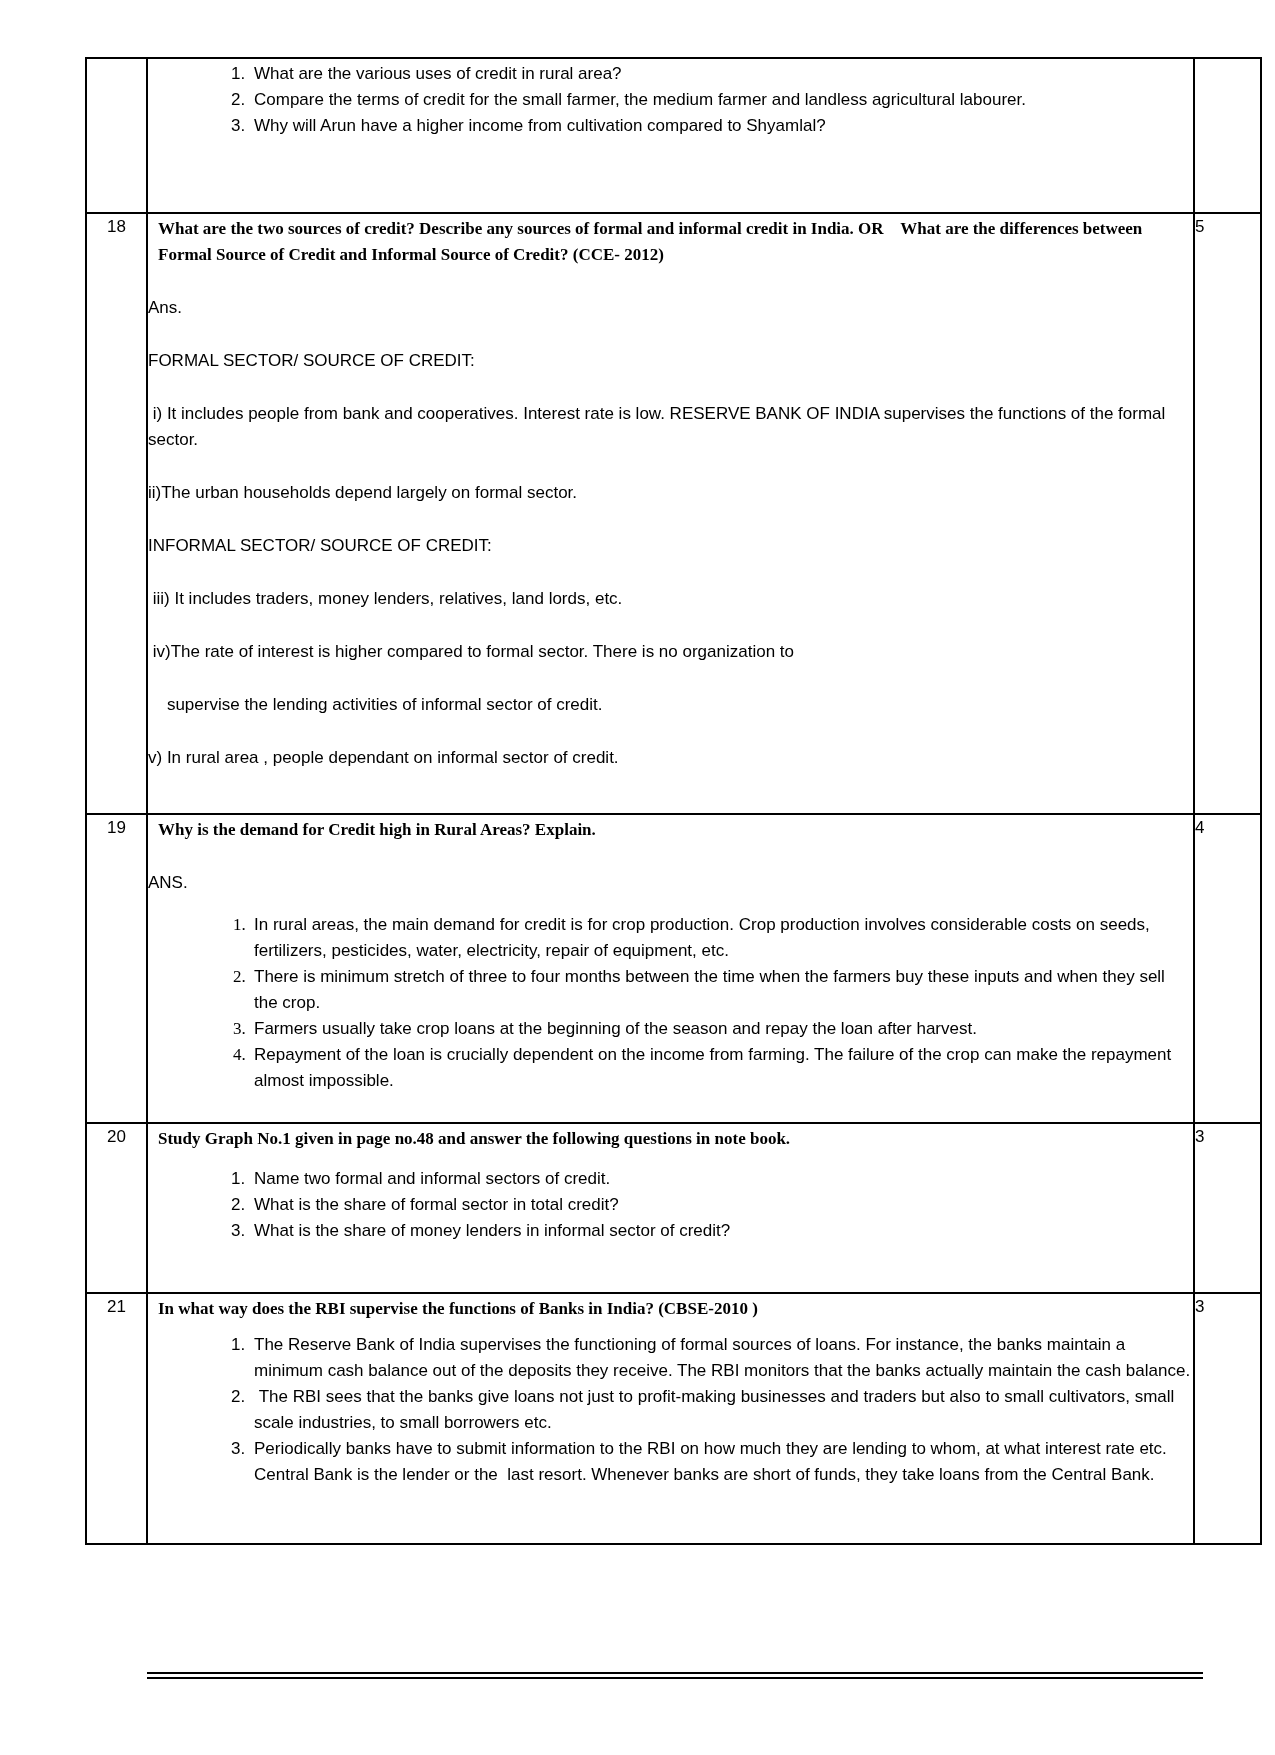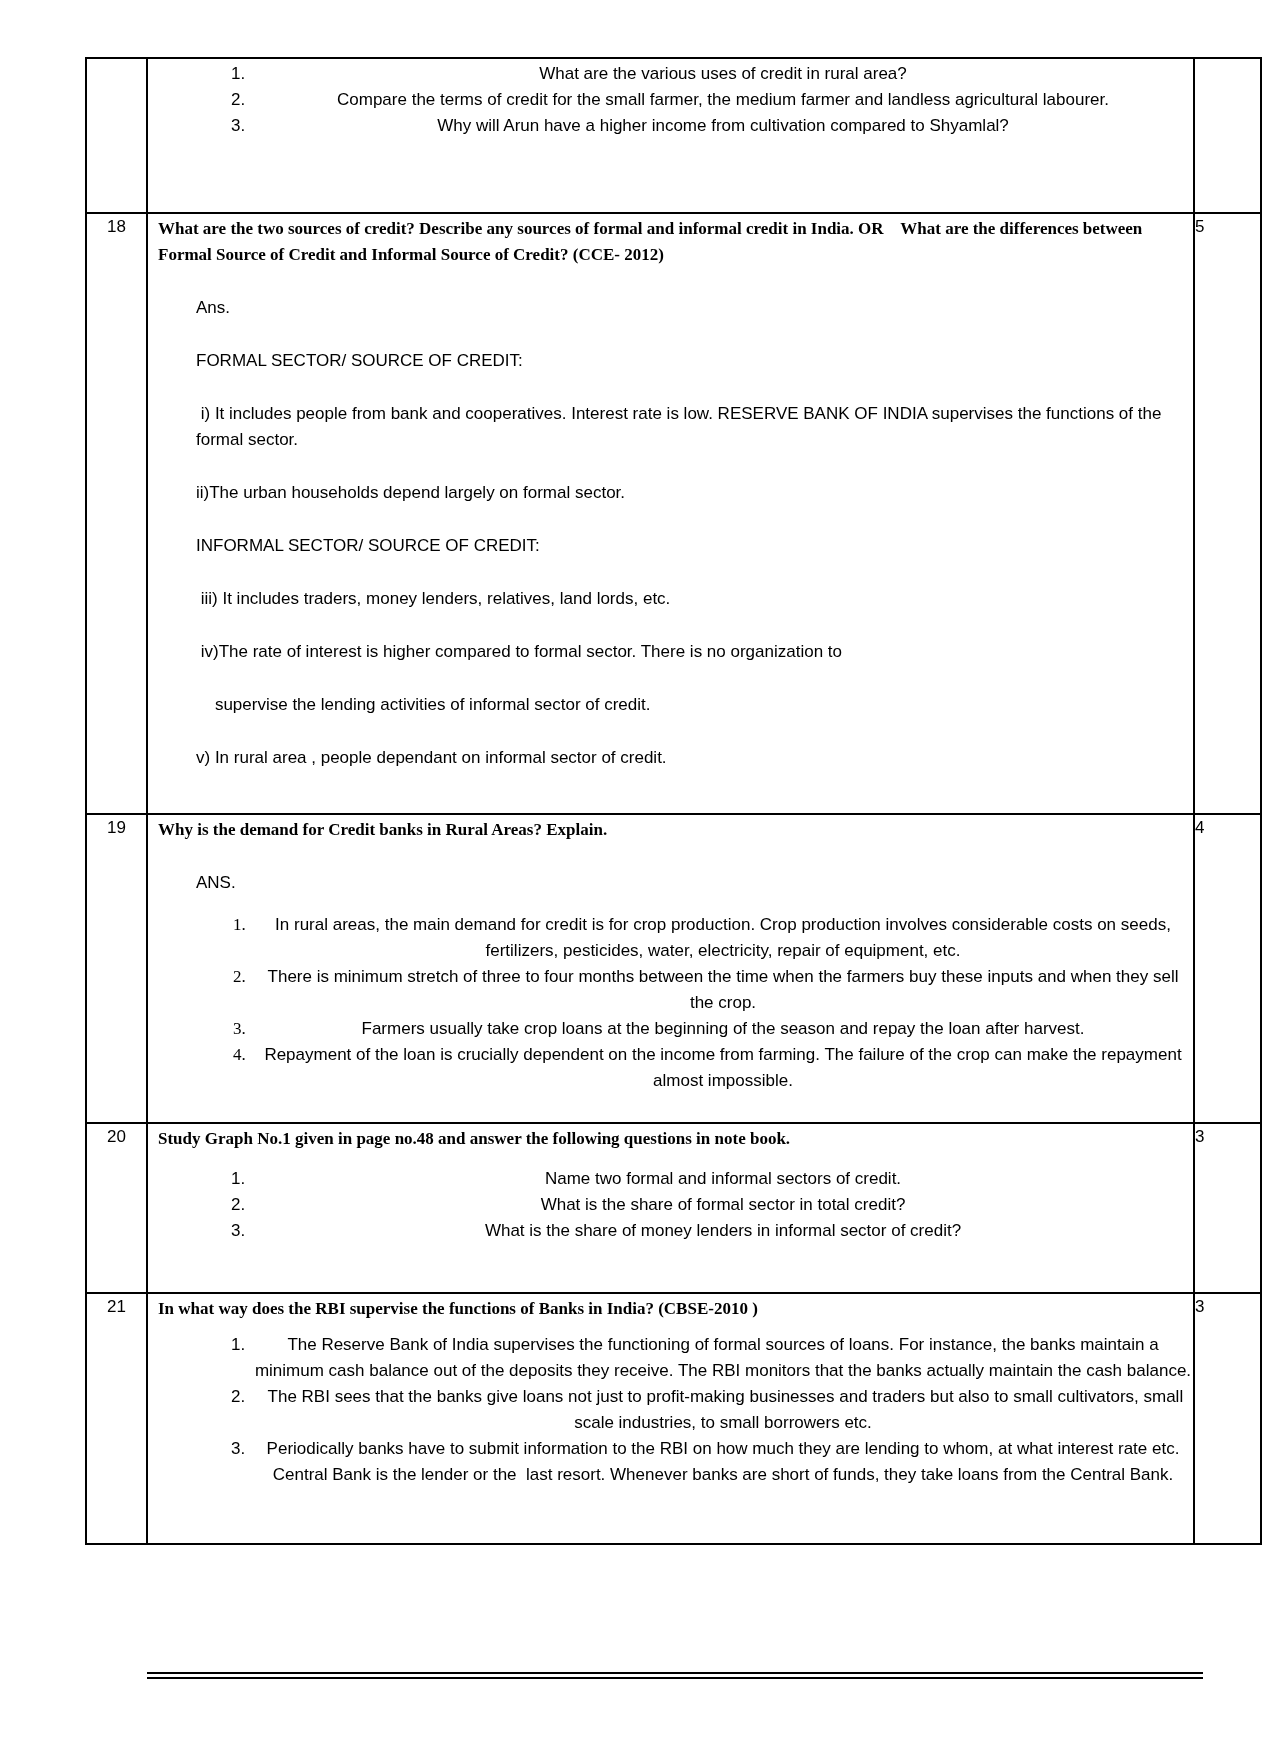--- a/index.html
+++ b/index.html
@@ -46,26 +46,24 @@
   }
   .q {
     font-weight: bold;
     margin: 2px 0 0 10px;
     white-space: pre-wrap;
     font-family: Liberation Serif, serif;
   }
   .para {
     margin: 27px 0 0 0;
     white-space: pre-wrap;
-    padding-left: 48px;
   }
   ol.ans-list {
     margin: 12px 1px 0 0;
     padding-left: 102px;
-    text-align: center;
   }
   ol.ans-list.tight {
     margin-top: 2px;
   }
   ol.ans-list li {
     white-space: pre-wrap;
     padding-left: 4px;
   }
   ol.ans-list.serif-num li::marker {
     font-family: "Liberation Serif", serif;
@@ -116,21 +114,21 @@
       <p class="para"> iv)The rate of interest is higher compared to formal sector. There is no organization to</p>
       <p class="para">    supervise the lending activities of informal sector of credit.</p>
       <p class="para">v) In rural area , people dependant on informal sector of credit.</p>
     </td>
     <td class="marks-cell">5</td>
   </tr>
 
   <tr style="height:309px">
     <td class="num-cell">19</td>
     <td class="content-cell">
-      <p class="q">Why is the demand for Credit banks in Rural Areas? Explain.</p>
+      <p class="q">Why is the demand for Credit high in Rural Areas? Explain.</p>
       <p class="para">ANS.</p>
       <ol class="ans-list serif-num" style="margin-top:16px">
         <li>In rural areas, the main demand for credit is for crop production. Crop production involves considerable costs on seeds, fertilizers, pesticides, water, electricity, repair of equipment, etc.</li>
         <li>There is minimum stretch of three to four months between the time when the farmers buy these inputs and when they sell the crop.</li>
         <li>Farmers usually take crop loans at the beginning of the season and repay the loan after harvest.</li>
         <li>Repayment of the loan is crucially dependent on the income from farming. The failure of the crop can make the repayment almost impossible.</li>
       </ol>
     </td>
     <td class="marks-cell">4</td>
   </tr>

